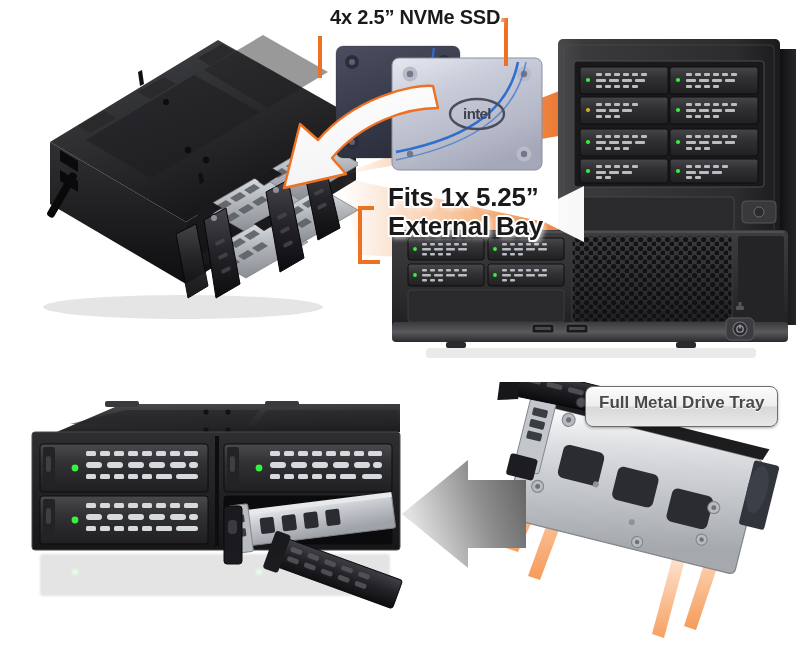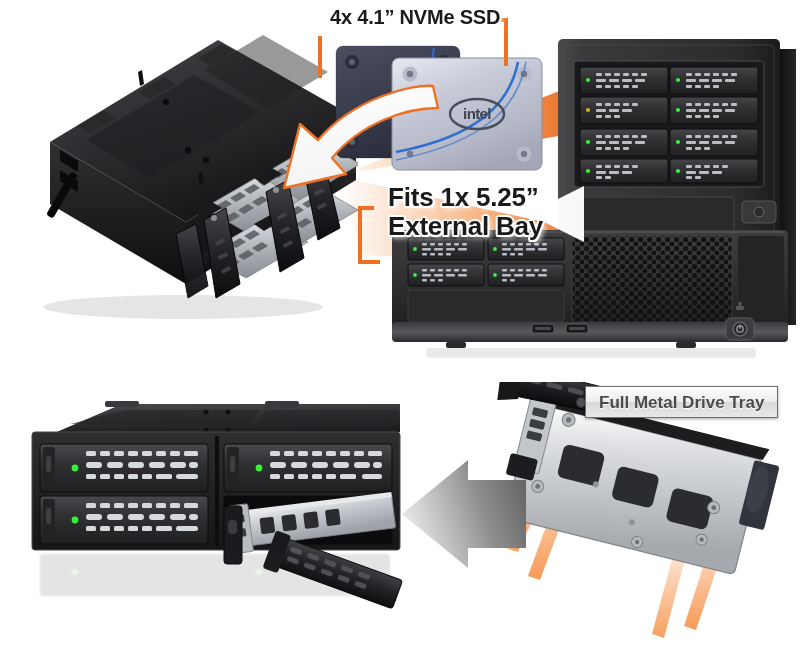--- a/index.html
+++ b/index.html
@@ -17,21 +17,21 @@
       2px 0 0 #fff,-2px 0 0 #fff,0 2px 0 #fff,0 -2px 0 #fff,
       1.5px 1.5px 0 #fff,-1.5px 1.5px 0 #fff,1.5px -1.5px 0 #fff,-1.5px -1.5px 0 #fff,
       3px 3px 5px rgba(255,255,255,.95);
   }
   #co-ssd{left:330px;top:6px;font-size:20px;}
   #co-bay{left:388px;top:183px;font-size:26px;text-align:left;}
 
   
   .badge{
     position:absolute;z-index:70;
-    padding:6px 13px 4px;border-radius:0;
+    padding:6px 13px 13px;border-radius:8px;
     border:1px solid #6e6e6e;
     background:linear-gradient(180deg,#fcfcfc 0%,#ededed 48%,#d8d8d8 52%,#e8e8e8 100%);
     box-shadow:0 1px 3px rgba(0,0,0,.35), inset 0 1px 0 #fff;
     font-size:17px;font-weight:bold;color:#4a4a4a;
     text-shadow:0 1px 0 #fff;
   }
   #badge-tray{left:585px;top:386px;}
 
   
   .brk{position:absolute;z-index:55;}
@@ -841,20 +841,20 @@
             <rect x="48" y="22" width="16" height="5" rx="2"></rect>
             <rect x="70" y="22" width="16" height="5" rx="2"></rect>
             <rect x="92" y="22" width="16" height="5" rx="2"></rect>
           </g>
           <circle cx="108" cy="34" r="5" fill="#4d5055" stroke="#2c2e32"></circle>
         </g>
       </g>
     </svg>
   </div>
 
-  <div class="callout" id="co-ssd">4x 4.1” NVMe SSD</div>
+  <div class="callout" id="co-ssd">4x 2.5” NVMe SSD</div>
 
   <div class="callout" id="co-bay">Fits 1x 5.25”
 External Bay</div>
 
   <div class="badge" id="badge-tray">Full Metal Drive Tray</div>
 
 </div>
 
 </body></html>

